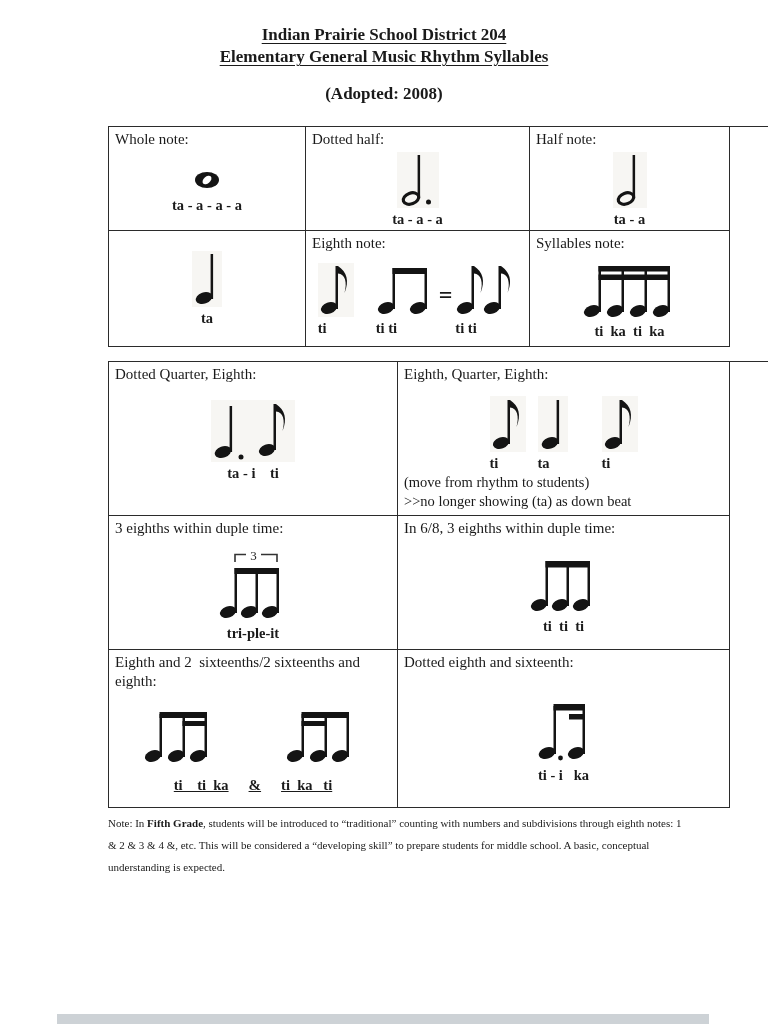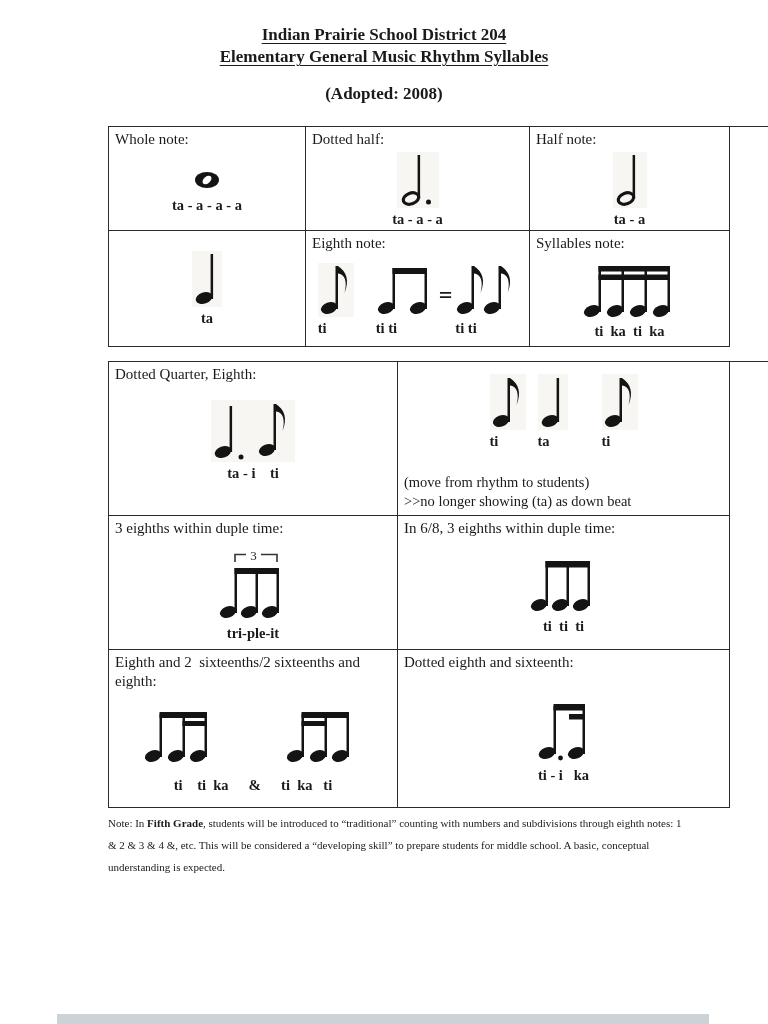--- a/index.html
+++ b/index.html
@@ -164,20 +164,21 @@
           <circle cx="30" cy="57" r="2.5"></circle>
           <ellipse cx="56" cy="50" rx="8.3" ry="5.6" transform="rotate(-20 56 50)"></ellipse>
           <rect x="62.5" y="4" width="2.5" height="46"></rect>
           <path d="M65 4 C74 10 76.5 19 71.5 31 C74.5 20 72 12 65 11.5 Z"></path>
         </svg>
         <div class="syl">ta - i    ti</div>
       </div>
     </div>
 
     <div class="cell">
+      <div class="clabel">Eighth, Quarter, Eighth:</div>
       <div class="figarea" style="justify-content:flex-start; padding-top:12px;">
         <div class="figrow">
           <div class="grp">
             <svg class="shaded" width="36" height="56" viewBox="0 0 36 56">
               <ellipse cx="11" cy="47" rx="8.3" ry="5.6" transform="rotate(-20 11 47)"></ellipse>
               <rect x="17.5" y="4" width="2.5" height="44"></rect>
               <path d="M20 4 C29 10 31.5 19 26.5 31 C29.5 20 27 12 20 11.5 Z"></path>
             </svg>
             <div class="syl">ti</div>
           </div>
@@ -260,21 +261,21 @@
             <ellipse cx="10" cy="52" rx="8.3" ry="5.6" transform="rotate(-20 10 52)"></ellipse>
             <ellipse cx="33" cy="52" rx="8.3" ry="5.6" transform="rotate(-20 33 52)"></ellipse>
             <ellipse cx="55" cy="52" rx="8.3" ry="5.6" transform="rotate(-20 55 52)"></ellipse>
             <rect x="16.5" y="10" width="2.5" height="43"></rect>
             <rect x="39.5" y="10" width="2.5" height="43"></rect>
             <rect x="61.5" y="10" width="2.5" height="43"></rect>
             <rect x="16.5" y="8" width="47.5" height="6"></rect>
             <rect x="16.5" y="17" width="25.5" height="5"></rect>
           </svg>
         </div>
-        <div class="figrow" style="margin-top:8px; align-items:baseline;">
+        <div class="figrow" style="margin-top:8px; align-items:baseline;text-decoration:underline;">
           <div class="syl">ti    ti  ka</div>
           <div class="syl amp">&amp;</div>
           <div class="syl">ti  ka   ti</div>
         </div>
       </div>
     </div>
 
     <div class="cell">
       <div class="clabel">Dotted eighth and sixteenth:</div>
       <div class="figarea">

